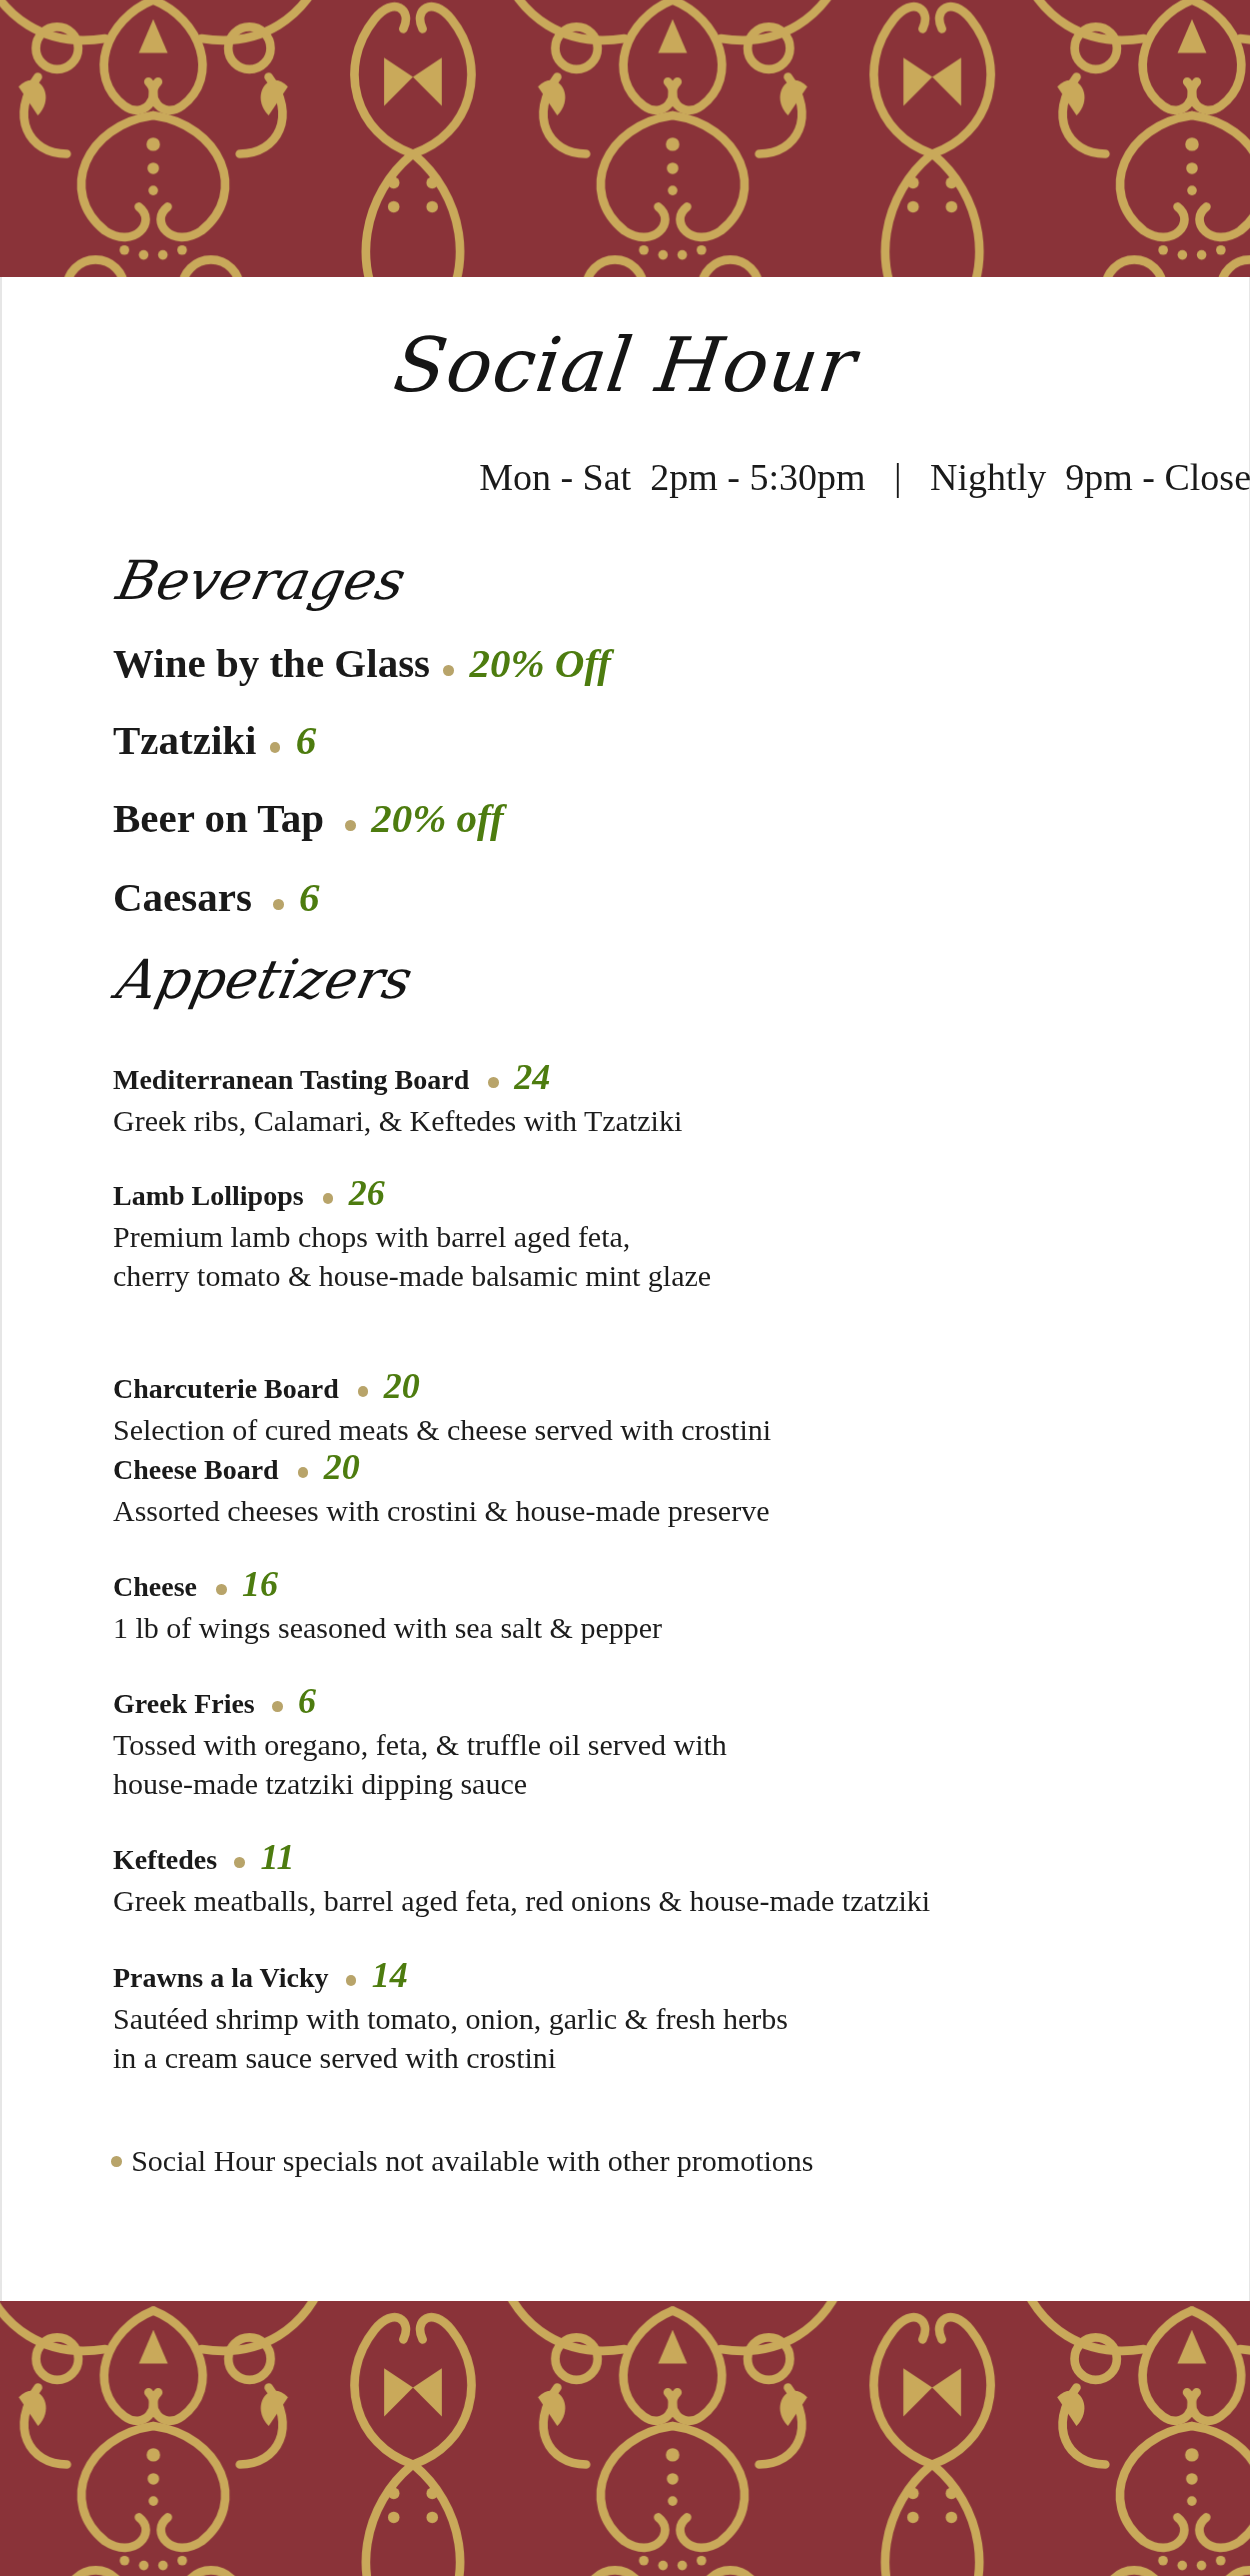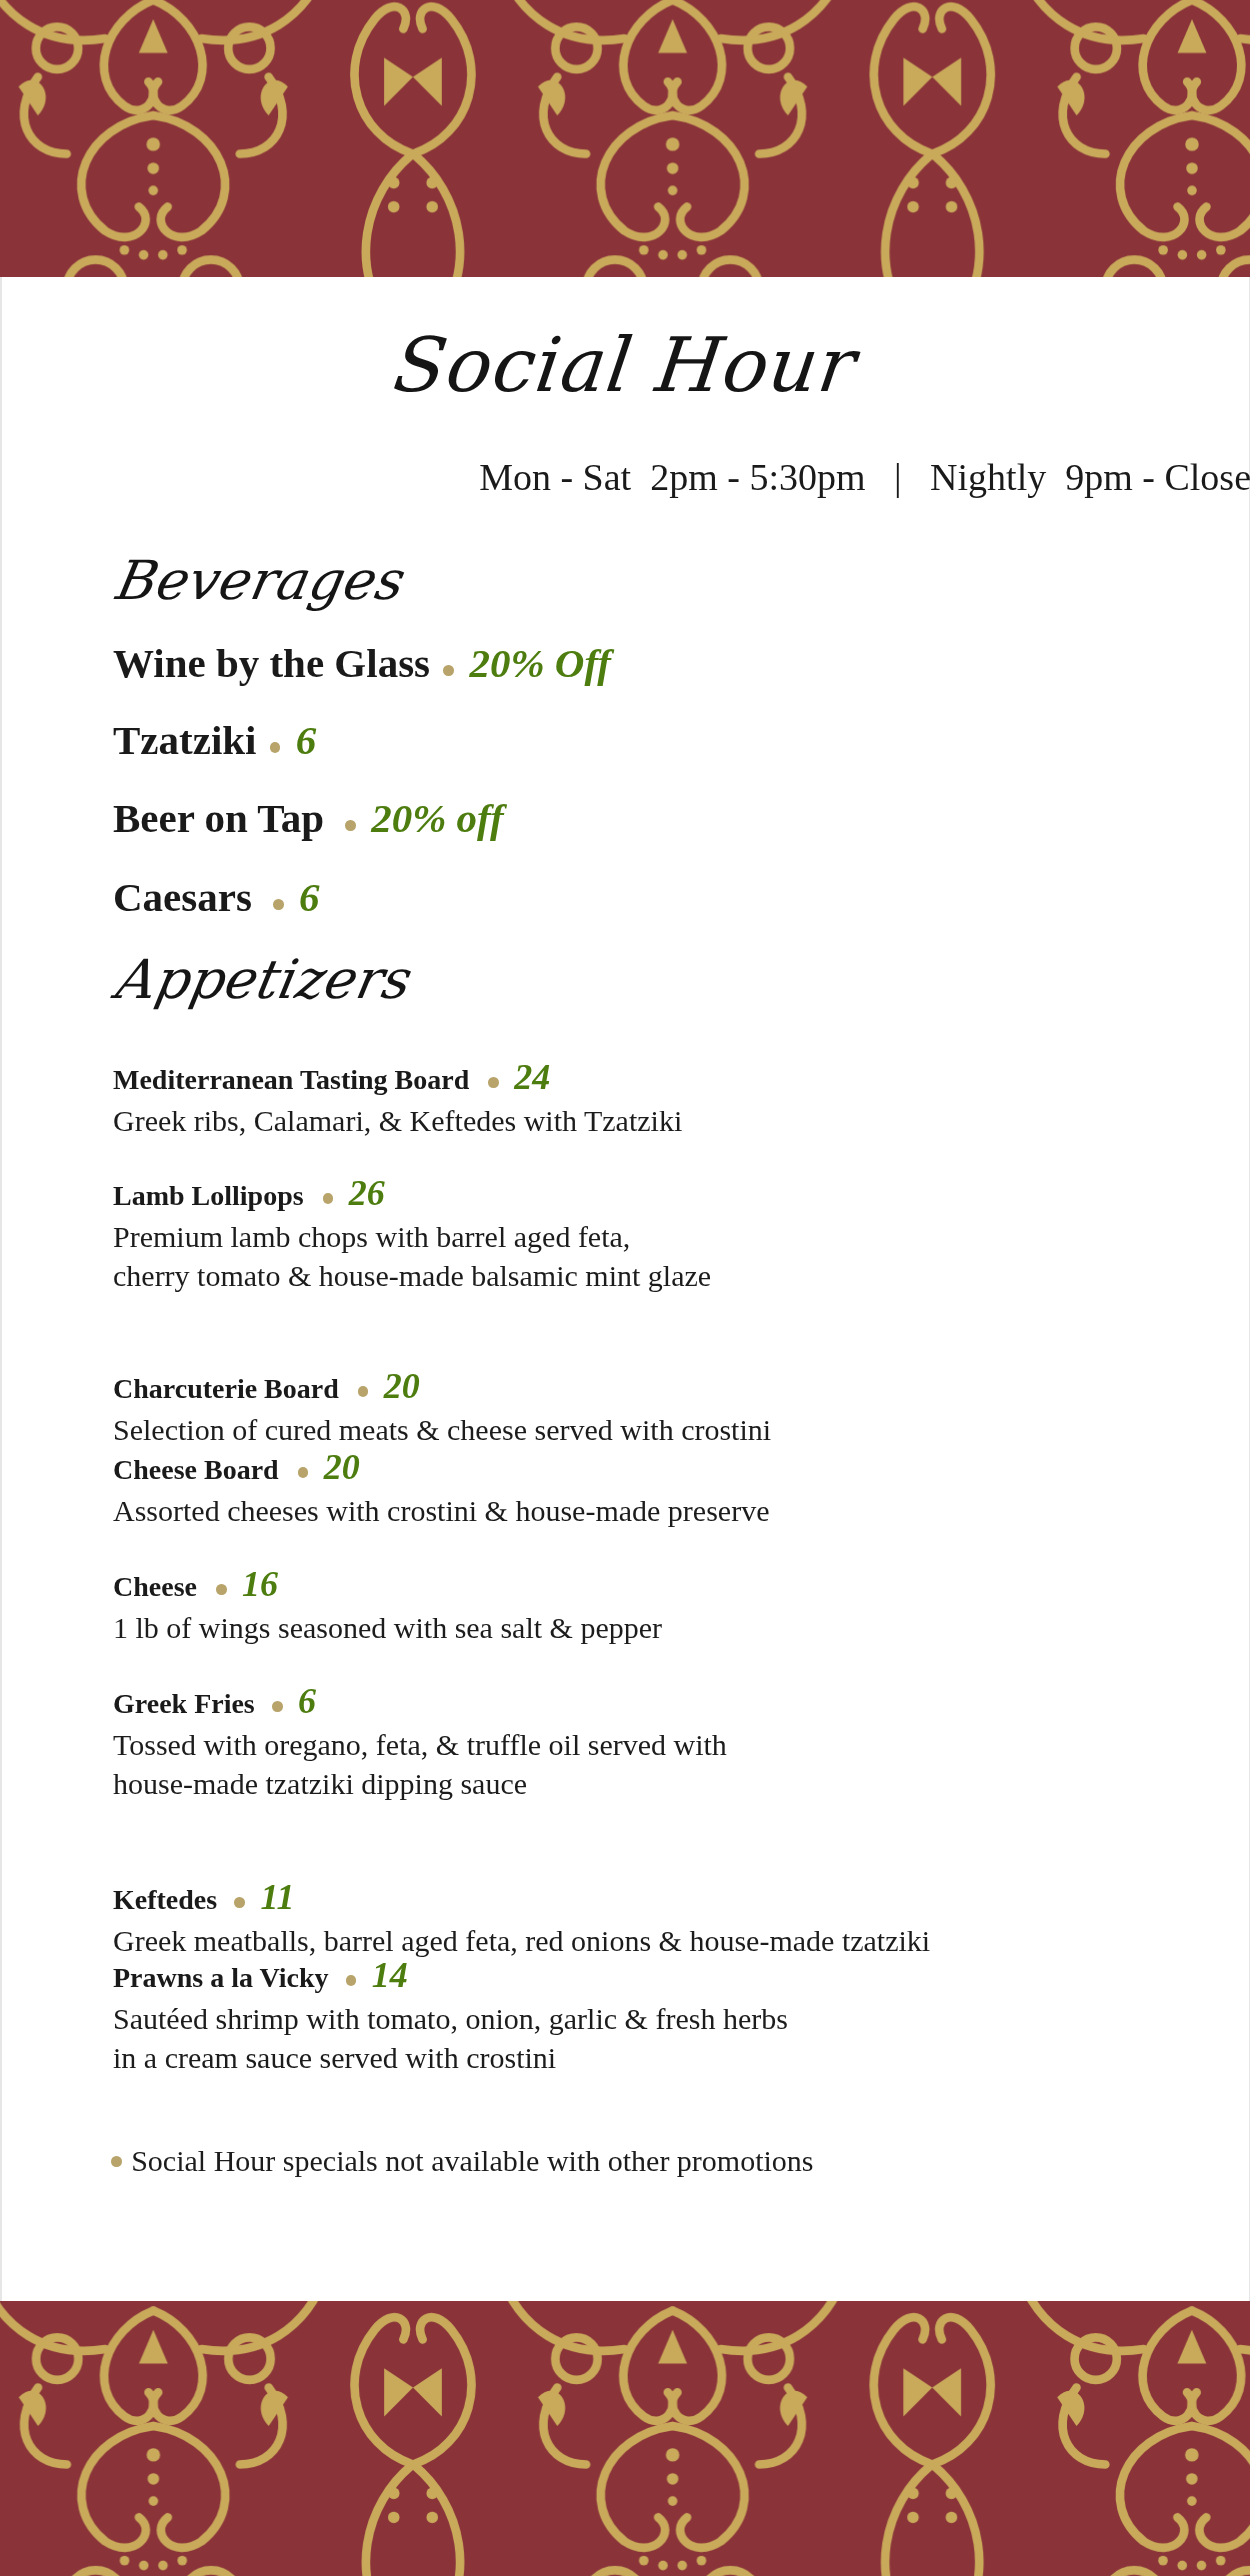--- a/index.html
+++ b/index.html
@@ -196,21 +196,21 @@
   <span class="item-name">Cheese</span><span class="bullet" style="margin-left:19px;"></span><span class="item-price">16</span>
   <span class="item-desc">1 lb of wings seasoned with sea salt &amp; pepper</span>
 </div>
 
 <div class="item" style="top:1680px;">
   <span class="item-name">Greek Fries</span><span class="bullet" style="margin-left:17.3px;"></span><span class="item-price">6</span>
   <span class="item-desc">Tossed with oregano, feta, &amp; truffle oil served with</span>
   <span class="item-desc">house-made tzatziki dipping sauce</span>
 </div>
 
-<div class="item" style="top:1876px;">
+<div class="item" style="top:1836px;">
   <span class="item-name">Keftedes</span><span class="bullet" style="margin-left:17.3px;"></span><span class="item-price">11</span>
   <span class="item-desc">Greek meatballs, barrel aged feta, red onions &amp; house-made tzatziki</span>
 </div>
 
 <div class="item" style="top:1954px;">
   <span class="item-name">Prawns a la Vicky</span><span class="bullet" style="margin-left:17.3px;"></span><span class="item-price">14</span>
   <span class="item-desc">Sautéed shrimp with tomato, onion, garlic &amp; fresh herbs</span>
   <span class="item-desc">in a cream sauce served with crostini</span>
 </div>
 

